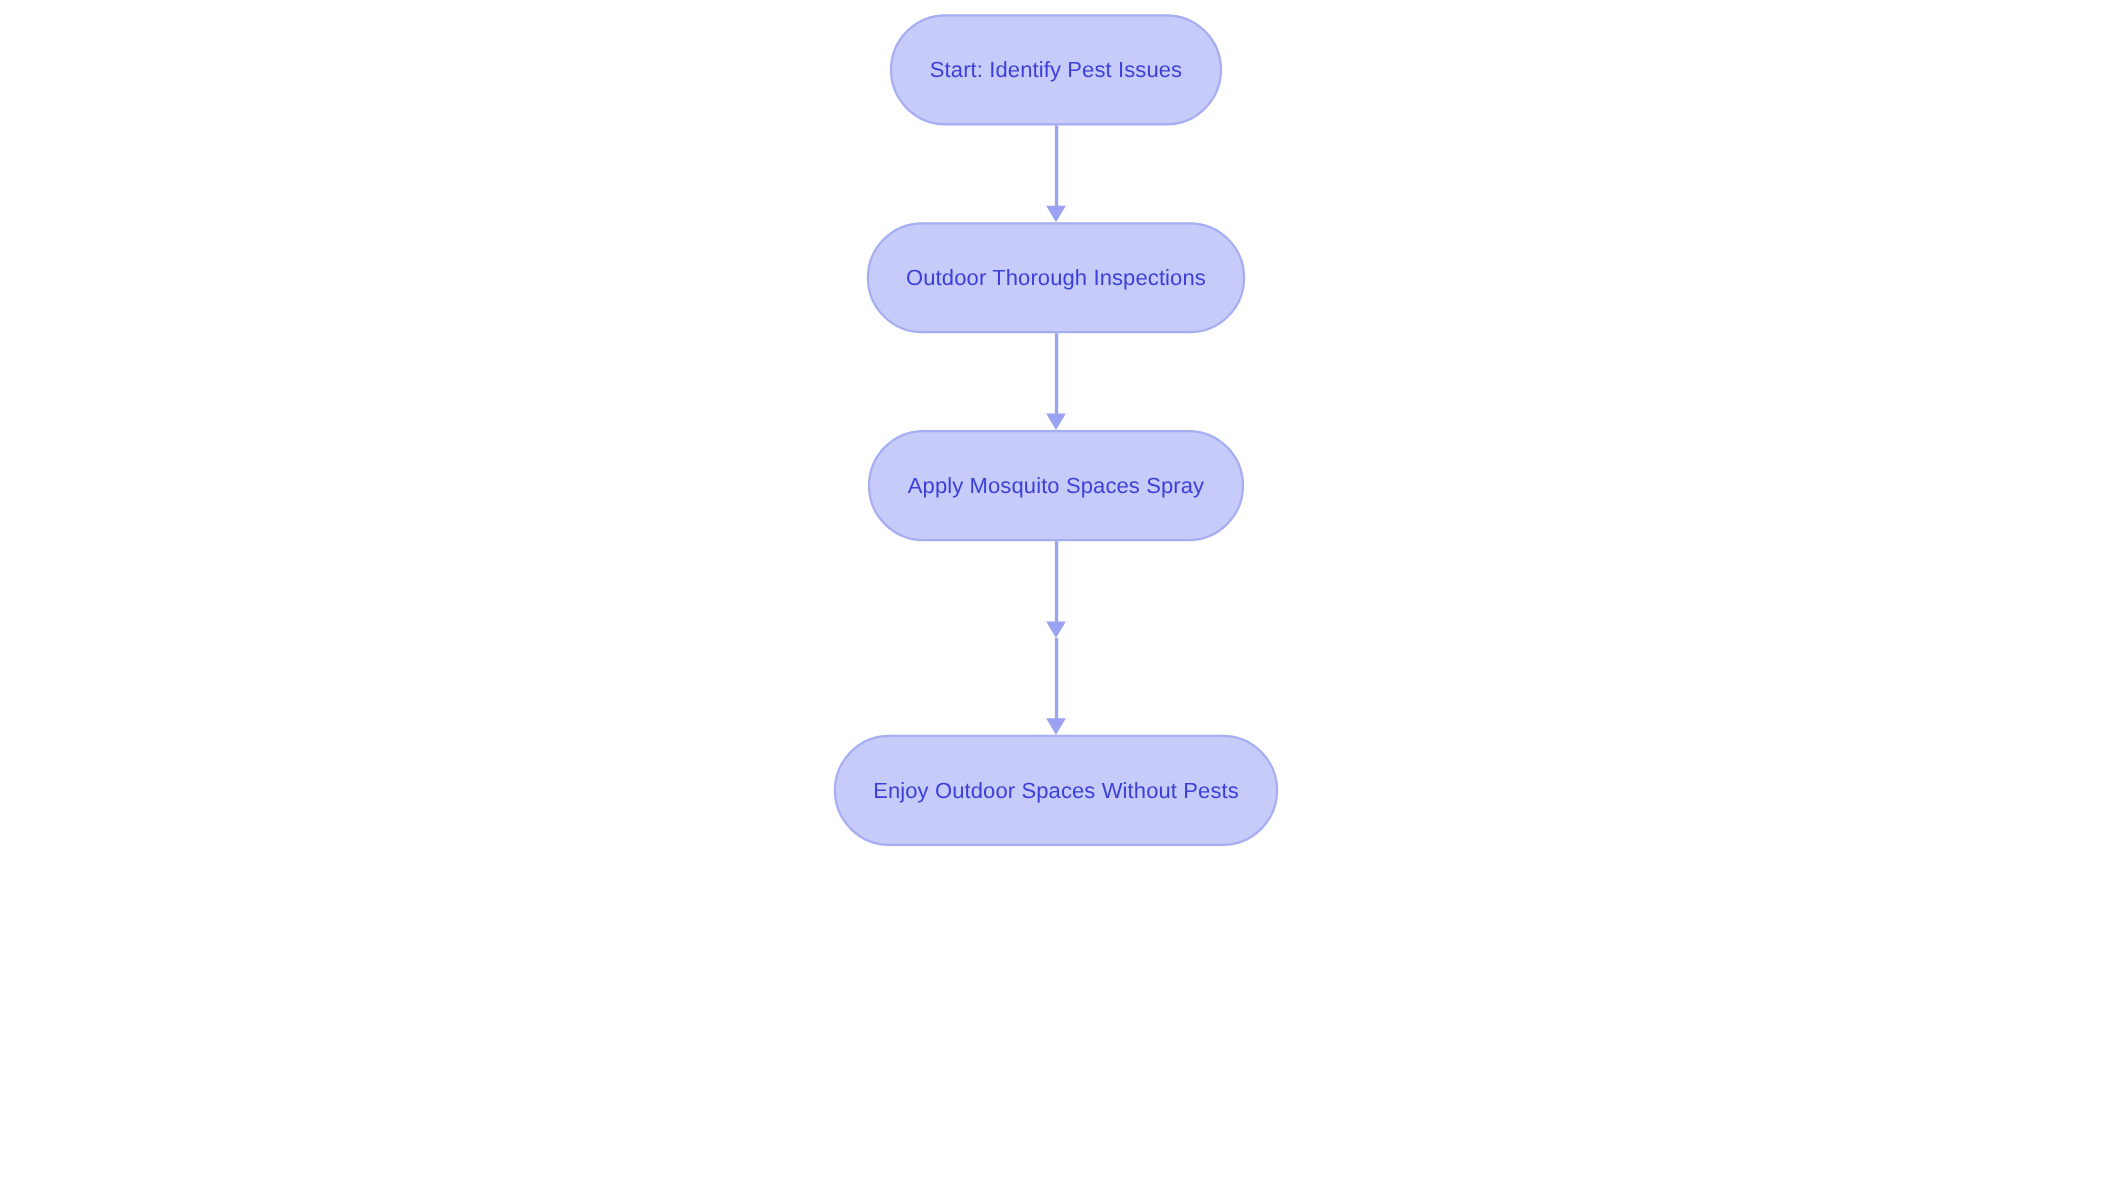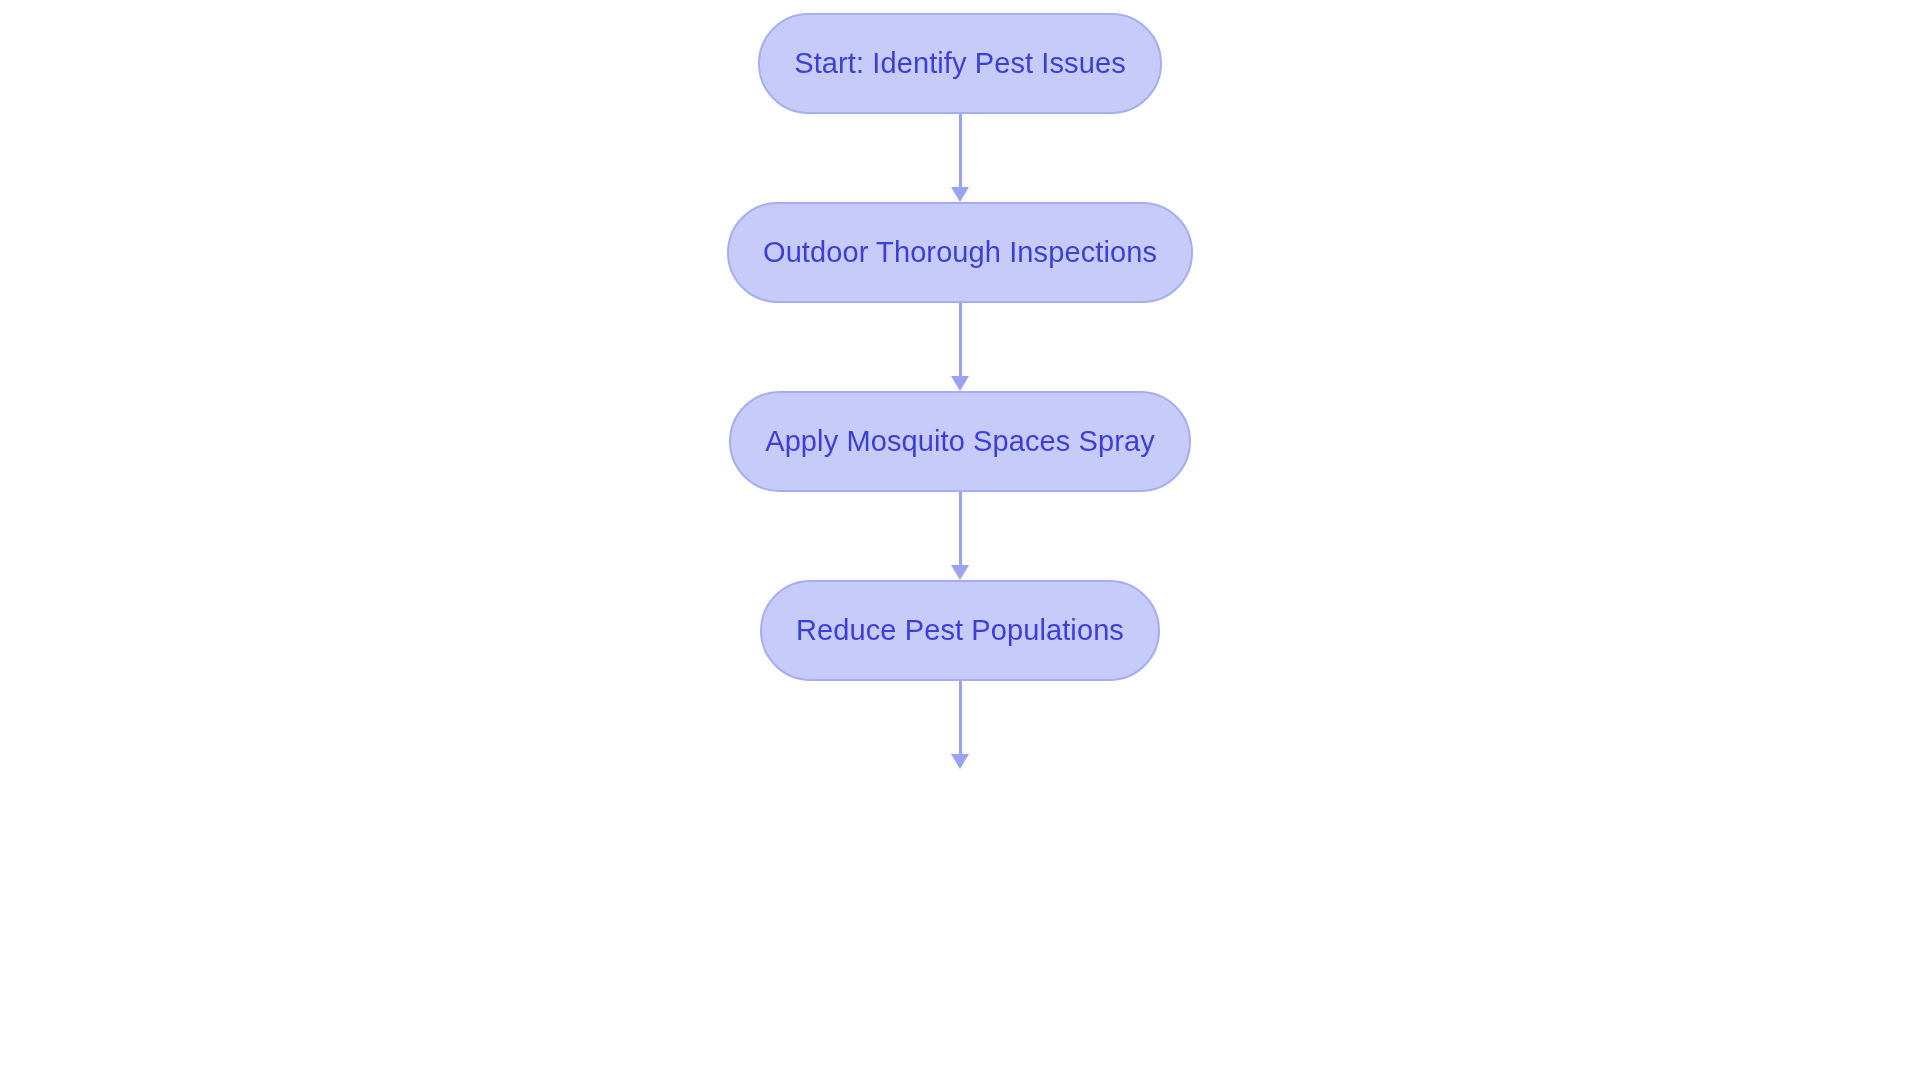--- a/index.html
+++ b/index.html
@@ -42,21 +42,21 @@
     background: #c7cbfa;
     border: 2px solid #a6adf1;
     display: flex;
     align-items: center;
     justify-content: center;
     padding: 0 34px;
     flex: 0 0 auto;
   }
 
   .flow-node-label {
-    font-size: 29px;
+    font-size: 20px;
     font-weight: 400;
     color: #3b3fd8;
     letter-spacing: 0.1px;
     white-space: nowrap;
     line-height: 1;
   }
 
   
   .flow-connector {
     position: relative;
@@ -120,24 +120,24 @@
 
     <div class="flow-node">
       <span class="flow-node-label">Apply Mosquito Spaces Spray</span>
     </div>
 
     <div class="flow-connector gap-3">
       <div class="connector-line"></div>
       <div class="connector-arrowhead"></div>
     </div>
 
-    <div class="flow-node">
-      <span class="flow-node-label">Reduce Pest Populations</span>
-    </div>
 
     <div class="flow-connector gap-4">
       <div class="connector-line"></div>
       <div class="connector-arrowhead"></div>
     </div>
 
+    <div class="flow-node">
+      <span class="flow-node-label">Enjoy Outdoor Spaces Without Pests</span>
+    </div>
 
   </div>
 </div>
 
 </body></html>

